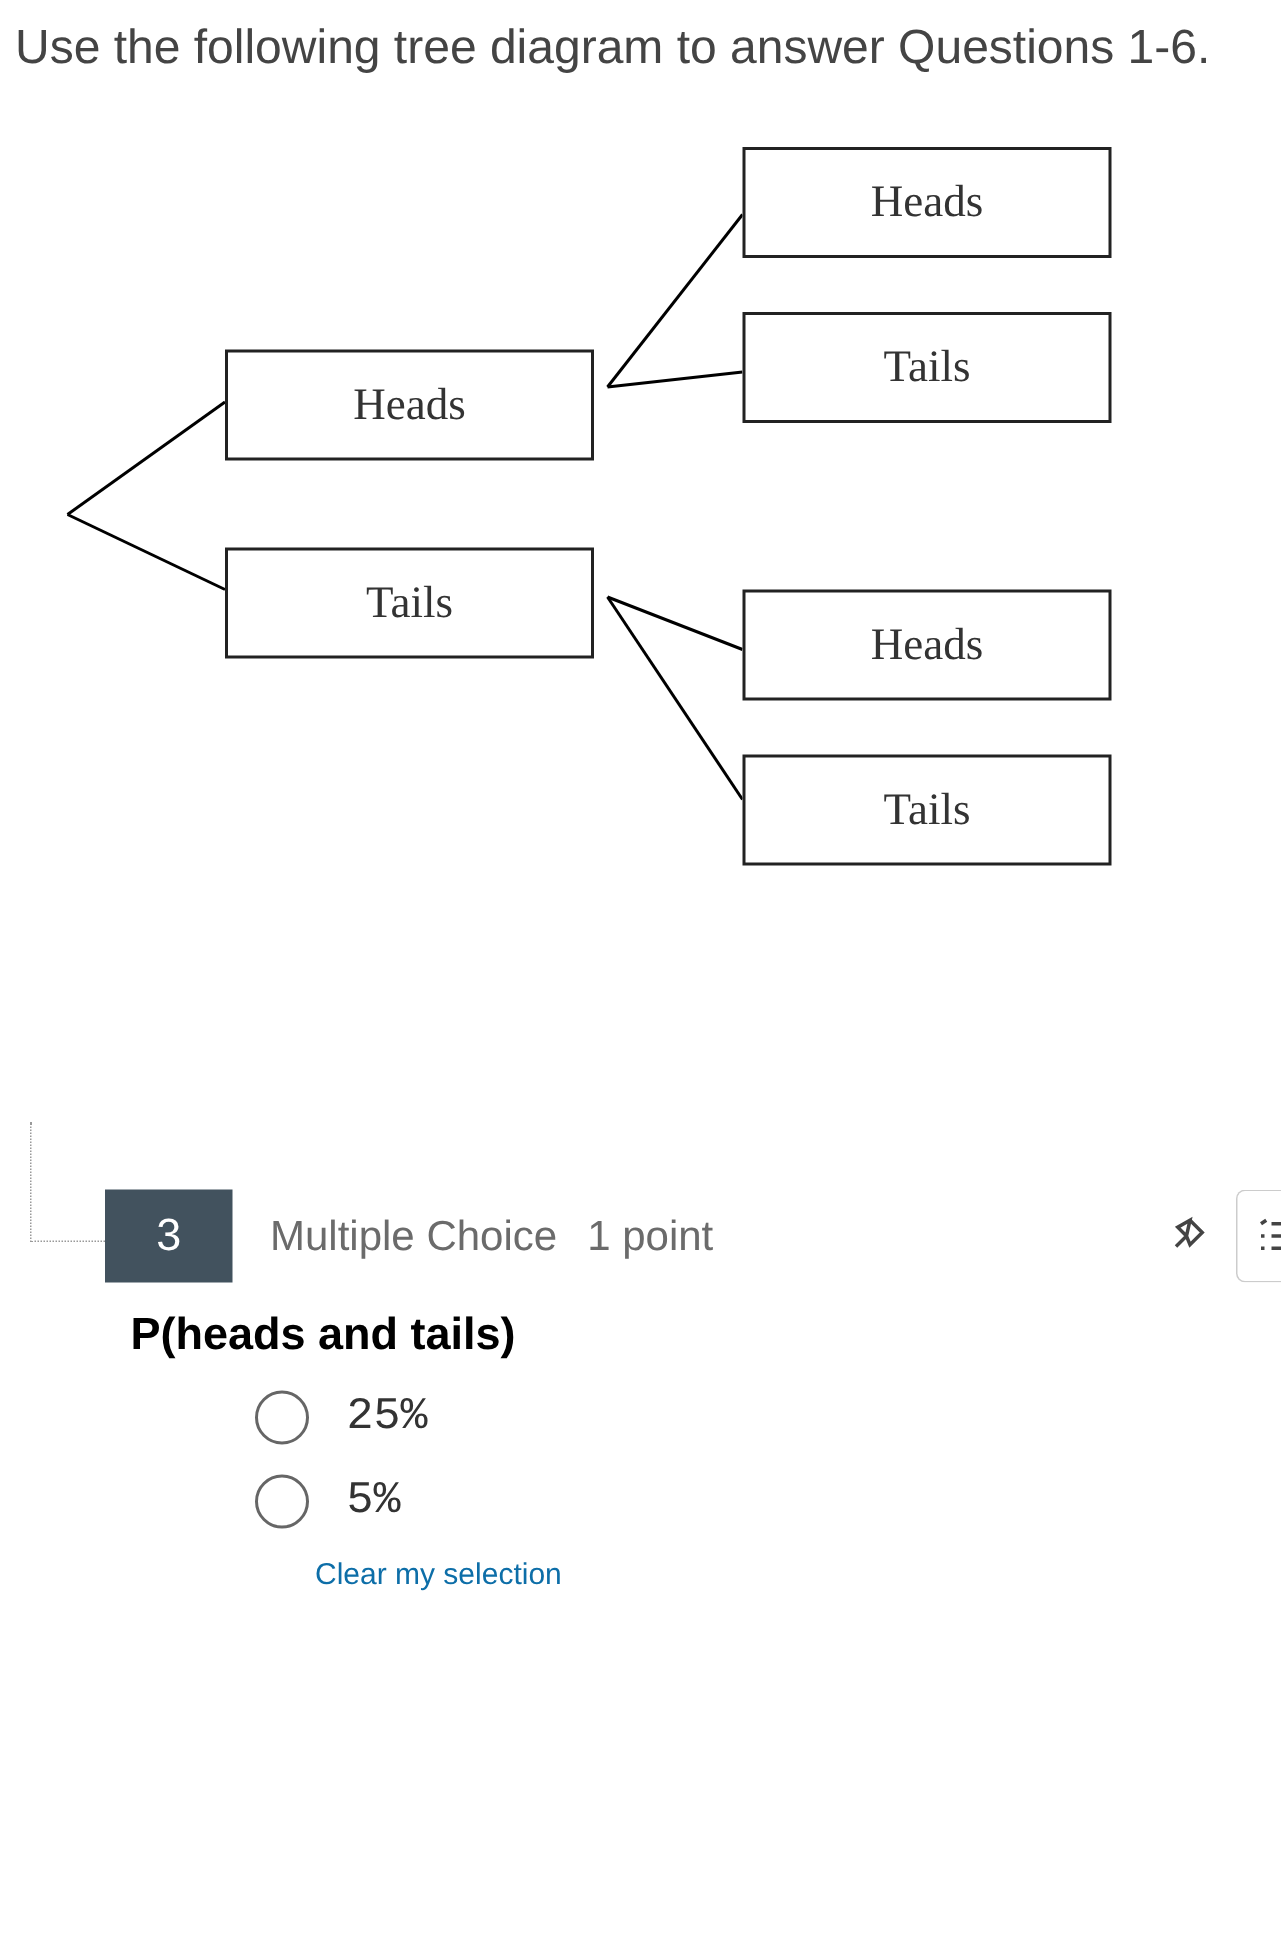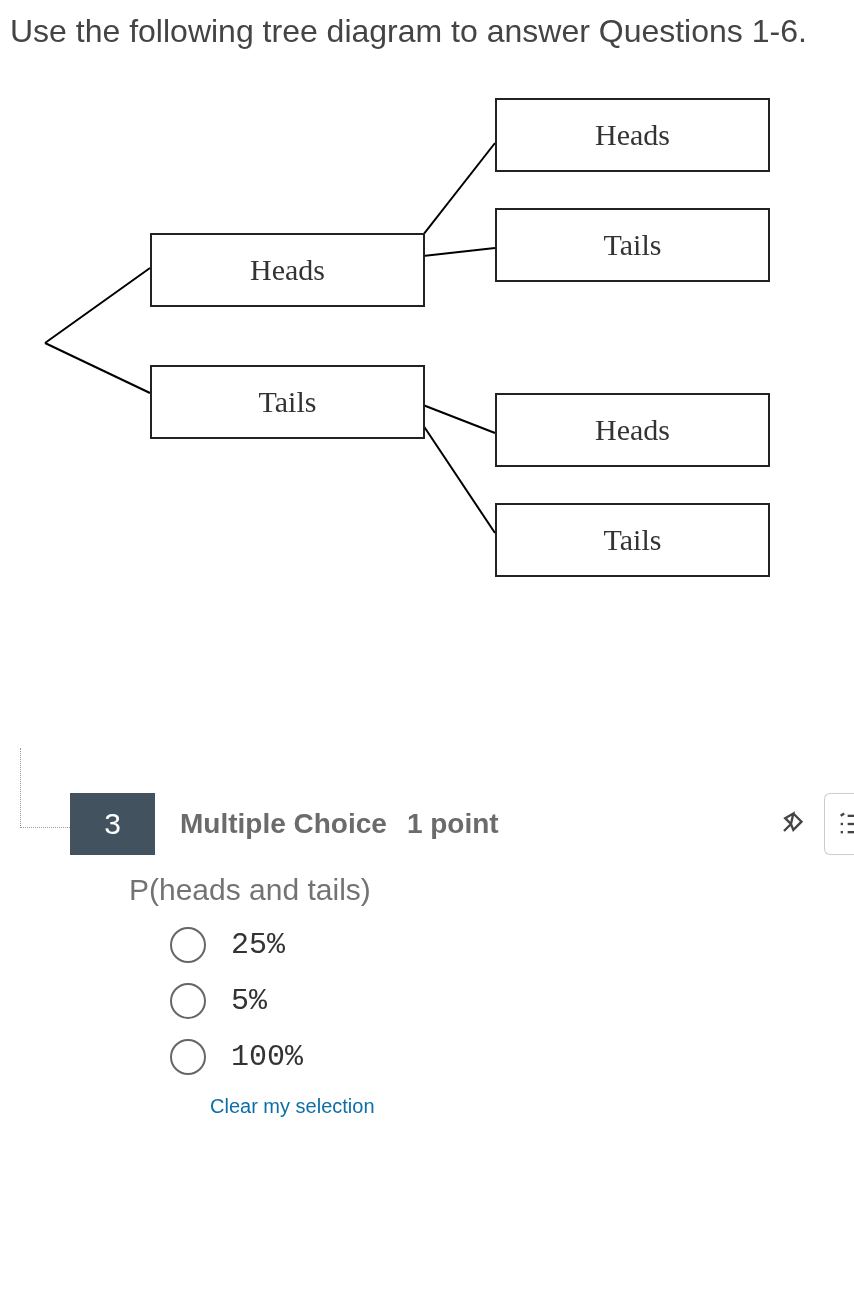--- a/index.html
+++ b/index.html
@@ -26,21 +26,21 @@
     margin-left: 20px;
   }
   .node {
     position: absolute;
     border: 2px solid #222;
     background: #fff;
     text-align: center;
     font-family: "Times New Roman", serif;
     font-size: 30px;
     padding: 18px 0;
-    width: 275px;
+    width: 246px;
   }
   .q-wrap {
     display: flex;
     align-items: flex-start;
     margin-top: 170px;
     position: relative;
   }
   .dotted-bracket {
     width: 50px;
     height: 80px;
@@ -63,26 +63,26 @@
     margin-right: 25px;
     flex-shrink: 0;
   }
   .qheader {
     display: flex;
     align-items: center;
     gap: 20px;
     font-size: 28px;
     color: #6b6b6b;
     height: 62px;
-    font-weight: bold;
   }
   .qtext {
     font-size: 30px;
-    color: #737373;
-    margin: 18px 0 20px 119px;
+    color: #000000;
+    margin: 18px 0 20px 77px;
+    font-weight: bold;
   }
   .options {
     margin-left: 160px;
   }
   .option {
     display: flex;
     align-items: center;
     gap: 25px;
     margin-bottom: 20px;
     cursor: pointer;
@@ -180,19 +180,15 @@
 
 <div class="options">
   <div class="option">
     <div class="radio"></div>
     <span class="option-label">25%</span>
   </div>
   <div class="option">
     <div class="radio"></div>
     <span class="option-label">5%</span>
   </div>
-  <div class="option">
-    <div class="radio"></div>
-    <span class="option-label">100%</span>
-  </div>
 </div>
 
 <div class="clear-link">Clear my selection</div>
 
 </body></html>

